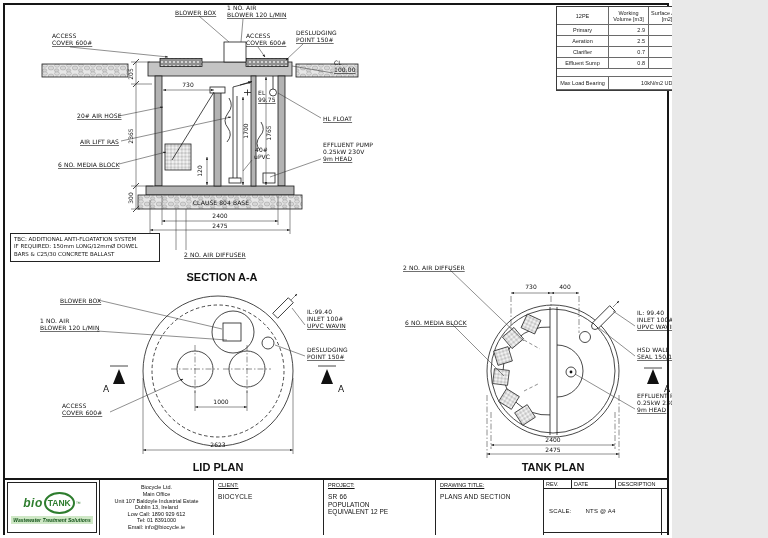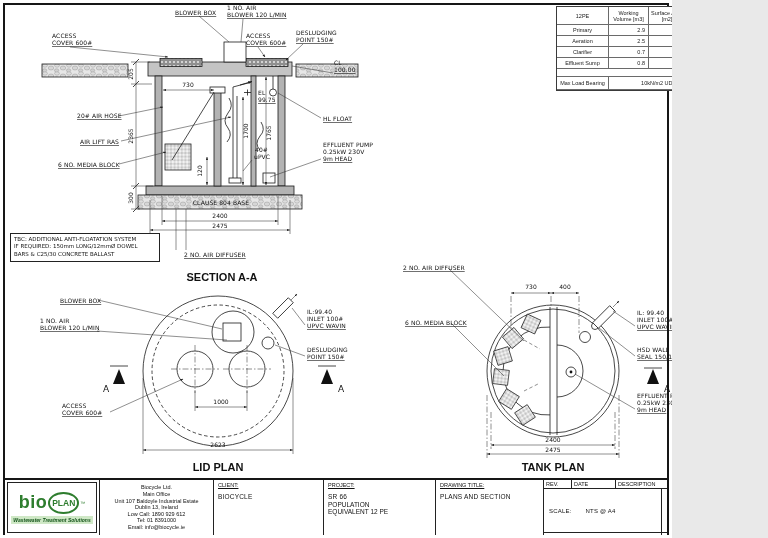--- a/index.html
+++ b/index.html
@@ -39,21 +39,21 @@
   .tcell{border-right:1px solid #222;position:relative;padding:2px 4px;box-sizing:border-box;font-size:6px;overflow:hidden;}
   .tcell:last-child{border-right:none;padding:0;}
   .tlabel{font-size:5.5px;text-decoration:underline;display:block;}
   .tval{font-size:6.5px;margin-top:5px;display:block;letter-spacing:.2px;}
   .pline{font-size:6.5px;display:block;line-height:7.5px;}
   .addr{display:flex;flex-direction:column;align-items:center;justify-content:center;text-align:center;
         font-size:5.5px;line-height:6.6px;}
   .logobox{border:1px solid #222;height:100%;box-sizing:border-box;display:flex;flex-direction:column;
         align-items:center;justify-content:center;margin:0;}
   .logoline{display:flex;align-items:center;}
-  .bio{color:#2e7d2e;font-weight:bold;font-size:18px;letter-spacing:.5px;}
+  .bio{color:#2e7d2e;font-weight:bold;font-size:12px;letter-spacing:.5px;font-style:italic;}
   .cyc{display:inline-block;border:2.5px solid #2e7d2e;border-radius:50%;color:#2e7d2e;font-weight:bold;
         font-size:8.5px;padding:4px 2px;margin-left:1px;}
   .tm{color:#2e7d2e;font-size:5px;vertical-align:top;margin-left:1px;}
   .tagline{background:#cfe8c6;color:#14541a;font-size:5px;font-weight:bold;font-style:italic;
         padding:1px 2px;margin-top:2px;white-space:nowrap;}
   .revblock{display:flex;flex-direction:column;height:100%;font-size:5.5px;}
   .revhead{display:flex;height:10px;border-bottom:1px solid #222;}
   .revhead>div{border-right:1px solid #222;padding:1px 2px;box-sizing:border-box;}
   .revhead>div:last-child{border-right:none;flex:1;}
   .rw-rev{width:28px;} .rw-date{width:44px;}
@@ -388,21 +388,21 @@
     <div>TBC: ADDITIONAL ANTI-FLOATATION SYSTEM</div>
     <div>IF REQUIRED: 150mm LONG/12mmØ DOWEL</div>
     <div>BARS &amp; C25/30 CONCRETE BALLAST</div>
   </div>
 
   <div class="tblock">
     <div class="tcell" style="padding:2px">
       <div class="logobox">
         <div class="logoline">
           <span class="bio">bio</span>
-          <span class="cyc">PLAN</span>
+          <span class="cyc">TANK</span>
           <span class="tm">™</span>
         </div>
         <div class="tagline">Wastewater Treatment Solutions</div>
       </div>
     </div>
     <div class="tcell addr">
       <div>Biocycle Ltd.</div>
       <div>Main Office</div>
       <div>Unit 107 Baldoyle Industrial Estate</div>
       <div>Dublin 13, Ireland</div>

